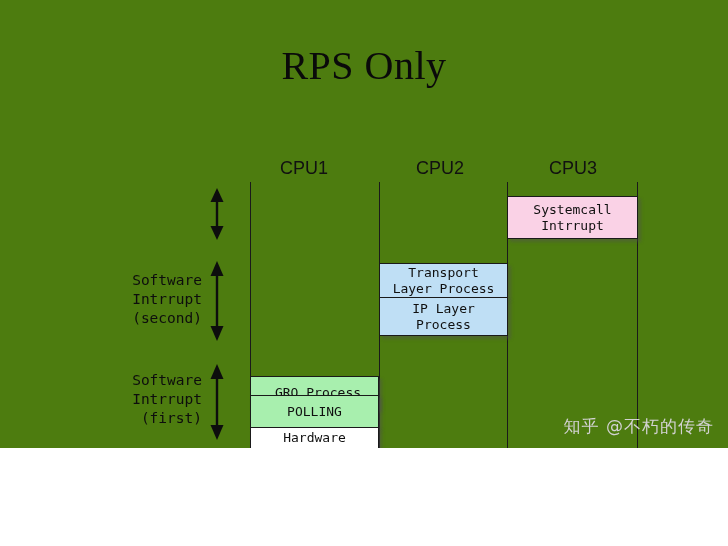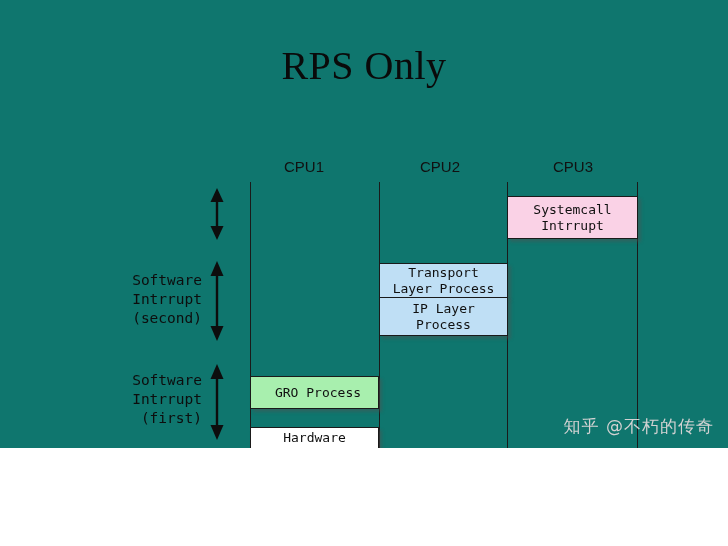--- a/index.html
+++ b/index.html
@@ -4,21 +4,21 @@
 <style>
   html, body {
     margin: 0;
     padding: 0;
     background: #ffffff;
   }
   #root {
     position: relative;
     width: 728px;
     height: 448px;
-    background: #0f766e;
+    background: #4d7c0f;
     overflow: hidden;
     font-family: "Liberation Sans", sans-serif;
   }
 
   
   .title {
     position: absolute;
     left: 0;
     top: 42px;
     width: 728px;
@@ -27,21 +27,21 @@
     font-size: 40px;
     font-weight: 400;
     color: #0a0a0a;
     letter-spacing: 0.5px;
   }
 
   
   .cpu-label {
     position: absolute;
     font-family: "Liberation Sans", sans-serif;
-    font-size: 15px;
+    font-size: 18px;
     color: #111111;
     text-align: center;
     white-space: nowrap;
   }
 
   
   .timeline {
     position: absolute;
     width: 1px;
     background: #1a1a1a;
@@ -135,18 +135,19 @@
 
   <div class="pbox" style="left:507px; top:196px; width:131px; height:43px; background:#FAD2E6;">Systemcall
 Intrrupt</div>
 
   <div class="pbox" style="left:379px; top:263px; width:129px; height:35px; background:#BFDFF5;">Transport
 Layer Process</div>
   <div class="pbox" style="left:379px; top:297px; width:129px; height:39px; background:#BFDFF5;">IP Layer
 Process</div>
 
   <div class="pbox" style="left:250px; top:376px; width:129px; height:33px; background:#A8EFAE;padding-left:7px;">GRO Process</div>
+  <div class="pbox" style="left:250px; top:395px; width:129px; height:33px; background:#A8EFAE;">POLLING</div>
   <div class="pbox" style="left:250px; top:427px; width:129px; height:37px; background:#FFFFFF;">Hardware
 Interrupt</div>
 
   <div class="watermark">知乎 @不朽的传奇</div>
 
 </div>
 
 </body></html>

